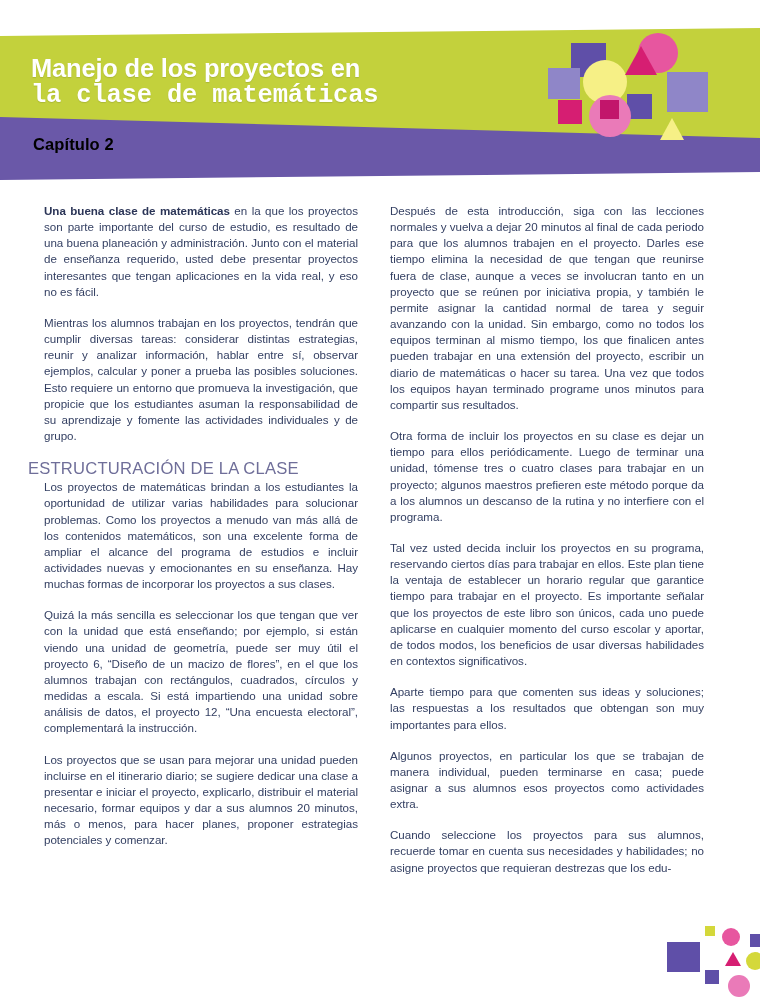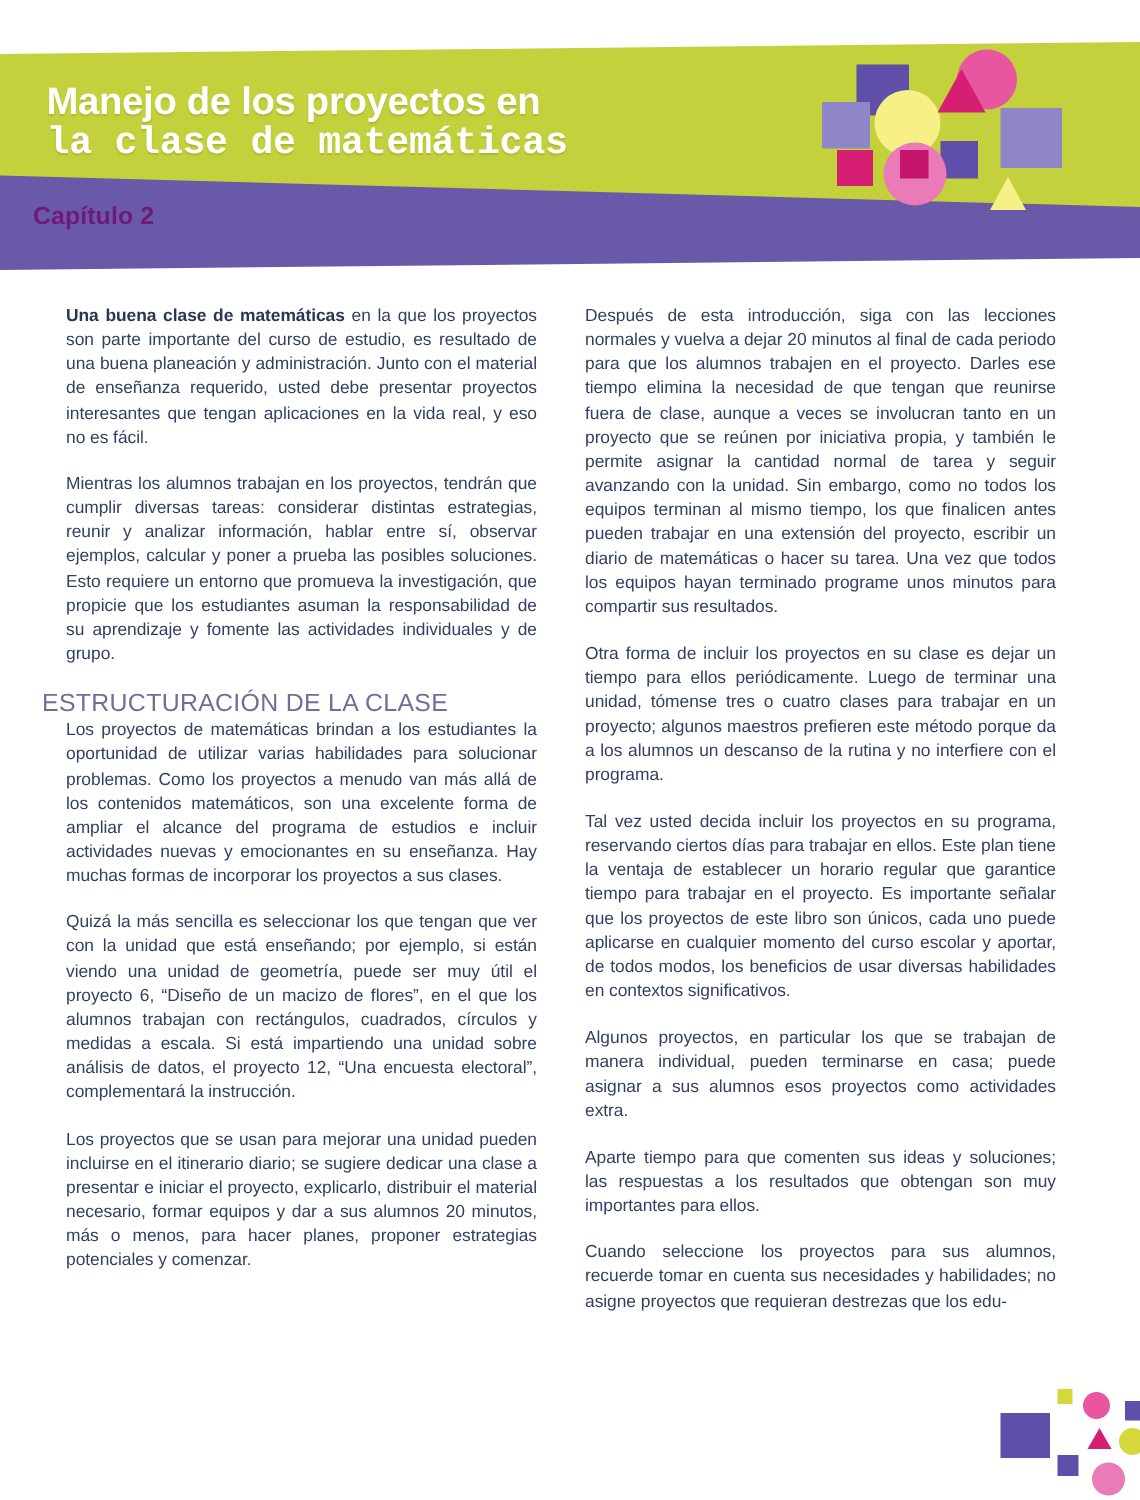--- a/index.html
+++ b/index.html
@@ -49,25 +49,25 @@
     letter-spacing: -0.2px;
     text-shadow: 0 1px 1px rgba(90,100,30,0.22);
   }
   .banner-title .line2 {
     display: block;
     font-family: Liberation Mono, monospace;
   }
 
   .chapter-label {
     position: absolute;
-    left: 22px;
+    left: 33px;
     top: 135px;
     font-size: 16.5px;
     font-weight: bold;
-    color: #701a75;
+    color: #000000;
     letter-spacing: 0.1px;
   }
 
   
   #columns {
     position: absolute;
     left: 0;
     top: 203px;
     width: 760px;
     height: 700px;
@@ -172,22 +172,22 @@
 
       <p class="body">Los proyectos de matemáticas brindan a los estudiantes la oportunidad de utilizar varias habilidades para solucionar problemas. Como los proyectos a menudo van más allá de los contenidos matemáticos, son una excelente forma de ampliar el alcance del programa de estudios e incluir actividades nuevas y emocionantes en su enseñanza. Hay muchas formas de incorporar los proyectos a sus clases.</p>
       <p class="body">Quizá la más sencilla es seleccionar los que tengan que ver con la unidad que está enseñando; por ejemplo, si están viendo una unidad de geometría, puede ser muy útil el proyecto 6, “Diseño de un macizo de flores”, en el que los alumnos trabajan con rectángulos, cuadrados, círculos y medidas a escala. Si está impartiendo una unidad sobre análisis de datos, el proyecto 12, “Una encuesta electoral”, complementará la instrucción.</p>
       <p class="body">Los proyectos que se usan para mejorar una unidad pueden incluirse en el itinerario diario; se sugiere dedicar una clase a presentar e iniciar el proyecto, explicarlo, distribuir el material necesario, formar equipos y dar a sus alumnos 20 minutos, más o menos, para hacer planes, proponer estrategias potenciales y comenzar.</p>
     </div>
 
     <div class="column col-right">
       <p class="body">Después de esta introducción, siga con las lecciones normales y vuelva a dejar 20 minutos al final de cada periodo para que los alumnos trabajen en el proyecto. Darles ese tiempo elimina la necesidad de que tengan que reunirse fuera de clase, aunque a veces se involucran tanto en un proyecto que se reúnen por iniciativa propia, y también le permite asignar la cantidad normal de tarea y seguir avanzando con la unidad. Sin embargo, como no todos los equipos terminan al mismo tiempo, los que finalicen antes pueden trabajar en una extensión del proyecto, escribir un diario de matemáticas o hacer su tarea. Una vez que todos los equipos hayan terminado programe unos minutos para compartir sus resultados.</p>
       <p class="body">Otra forma de incluir los proyectos en su clase es dejar un tiempo para ellos periódicamente. Luego de terminar una unidad, tómense tres o cuatro clases para trabajar en un proyecto; algunos maestros prefieren este método porque da a los alumnos un descanso de la rutina y no interfiere con el programa.</p>
       <p class="body">Tal vez usted decida incluir los proyectos en su programa, reservando ciertos días para trabajar en ellos. Este plan tiene la ventaja de establecer un horario regular que garantice tiempo para trabajar en el proyecto. Es importante señalar que los proyectos de este libro son únicos, cada uno puede aplicarse en cualquier momento del curso escolar y aportar, de todos modos, los beneficios de usar diversas habilidades en contextos significativos.</p>
+      <p class="body">Aparte tiempo para que comenten sus ideas y soluciones; las respuestas a los resultados que obtengan son muy importantes para ellos.</p>
       <p class="body">Algunos proyectos, en particular los que se trabajan de manera individual, pueden terminarse en casa; puede asignar a sus alumnos esos proyectos como actividades extra.</p>
-      <p class="body">Aparte tiempo para que comenten sus ideas y soluciones; las respuestas a los resultados que obtengan son muy importantes para ellos.</p>
       <p class="body">Cuando seleccione los proyectos para sus alumnos, recuerde tomar en cuenta sus necesidades y habilidades; no asigne proyectos que requieran destrezas que los edu-</p>
     </div>
   </div>
 
   <div id="footer">
     <svg width="100" height="80" viewBox="0 0 100 80" xmlns="http://www.w3.org/2000/svg">
       <g>
         <rect x="45" y="6" width="10" height="10" fill="#d4d83a"></rect>
         <circle cx="71" cy="17" r="9" fill="#e7569f"></circle>
         <rect x="90" y="14" width="13" height="13" fill="#5f4fa8"></rect>

